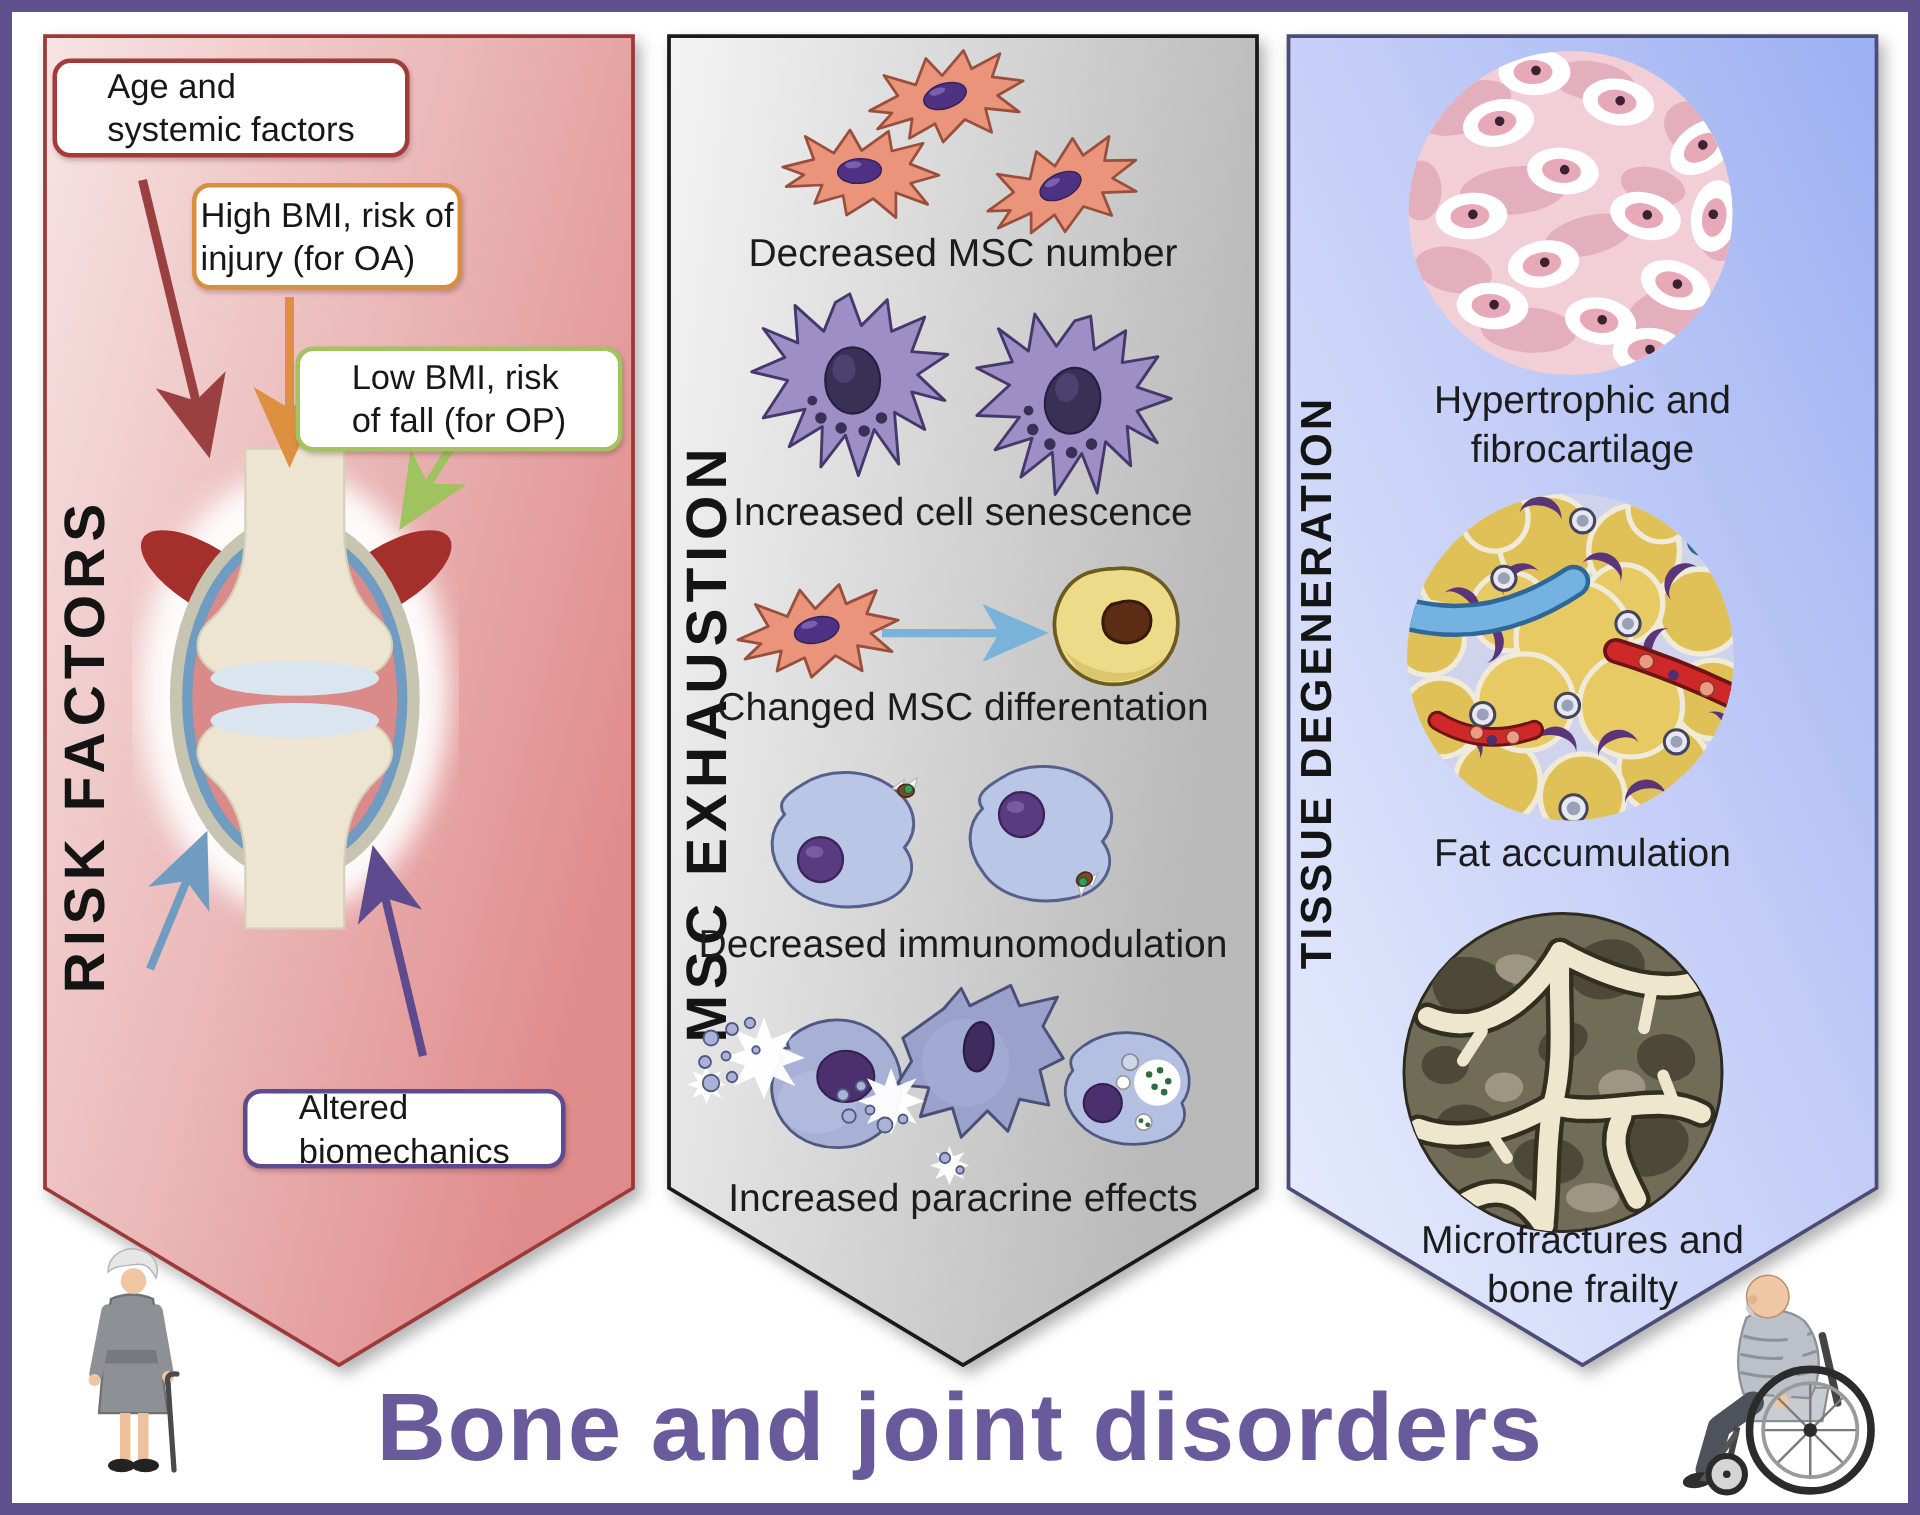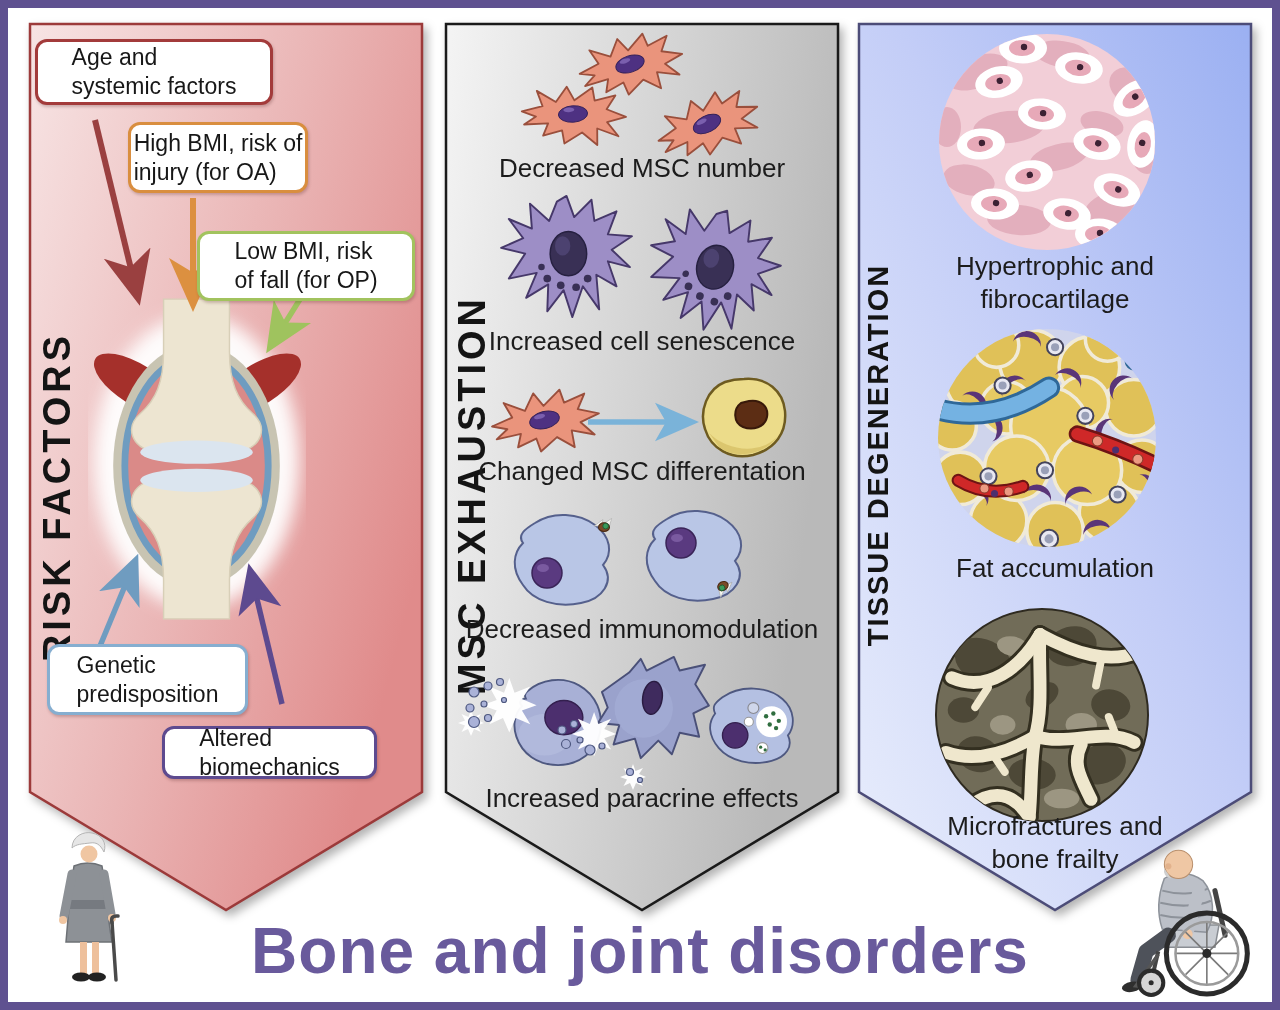--- a/index.html
+++ b/index.html
@@ -415,22 +415,20 @@
     </svg>
 
     <div class="vlabel vl-risk" style="left:-181px;top:453px;">RISK FACTORS</div>
 
     <div class="rbox" style="left:7px;top:17px;width:238px;height:66px;border-color:#a33b3b;">Age and
 systemic factors</div>
     <div class="rbox" style="left:100px;top:100px;width:180px;height:71px;border-color:#d98e3f;">High BMI, risk of
 injury (for OA)</div>
     <div class="rbox" style="left:169px;top:185px;width:218px;height:70px;border-color:#a2c35e;margin-top:24px;">Low BMI, risk
 of fall (for OP)</div>
-    <div class="rbox" style="left:19px;top:622px;width:201px;height:71px;border-color:#86aed0;">Genetic
-predisposition</div>
     <div class="rbox" style="left:134px;top:704px;width:215px;height:53px;border-color:#5d4a8f;">Altered
 biomechanics</div>
   </div>
 
   <div class="panel" style="left:436px;top:14px;">
     <svg class="panel-shape shadowed" width="396" height="892" viewBox="0 0 396 892">
       <path d="M2,2 H394 V770 L198,888 L2,770 Z" fill="url(#grad-gray)" stroke="#1a1a1a" stroke-width="2.5"></path>
     </svg>
 
     <div class="vlabel vl-msc" style="left:-182px;top:451px;">MSC EXHAUSTION</div>

